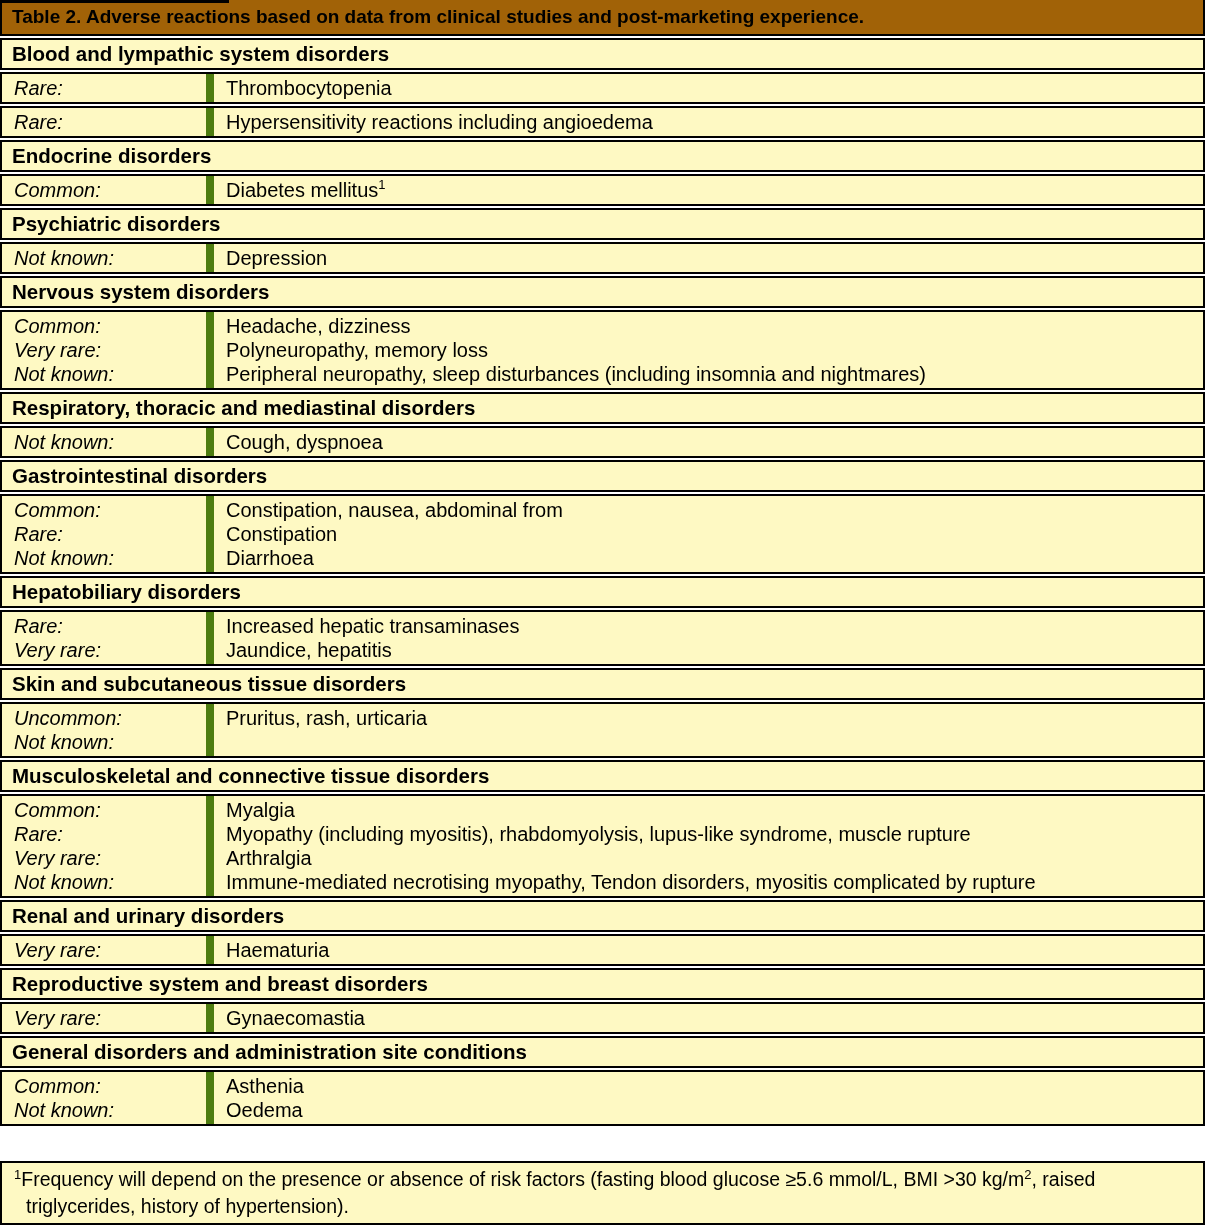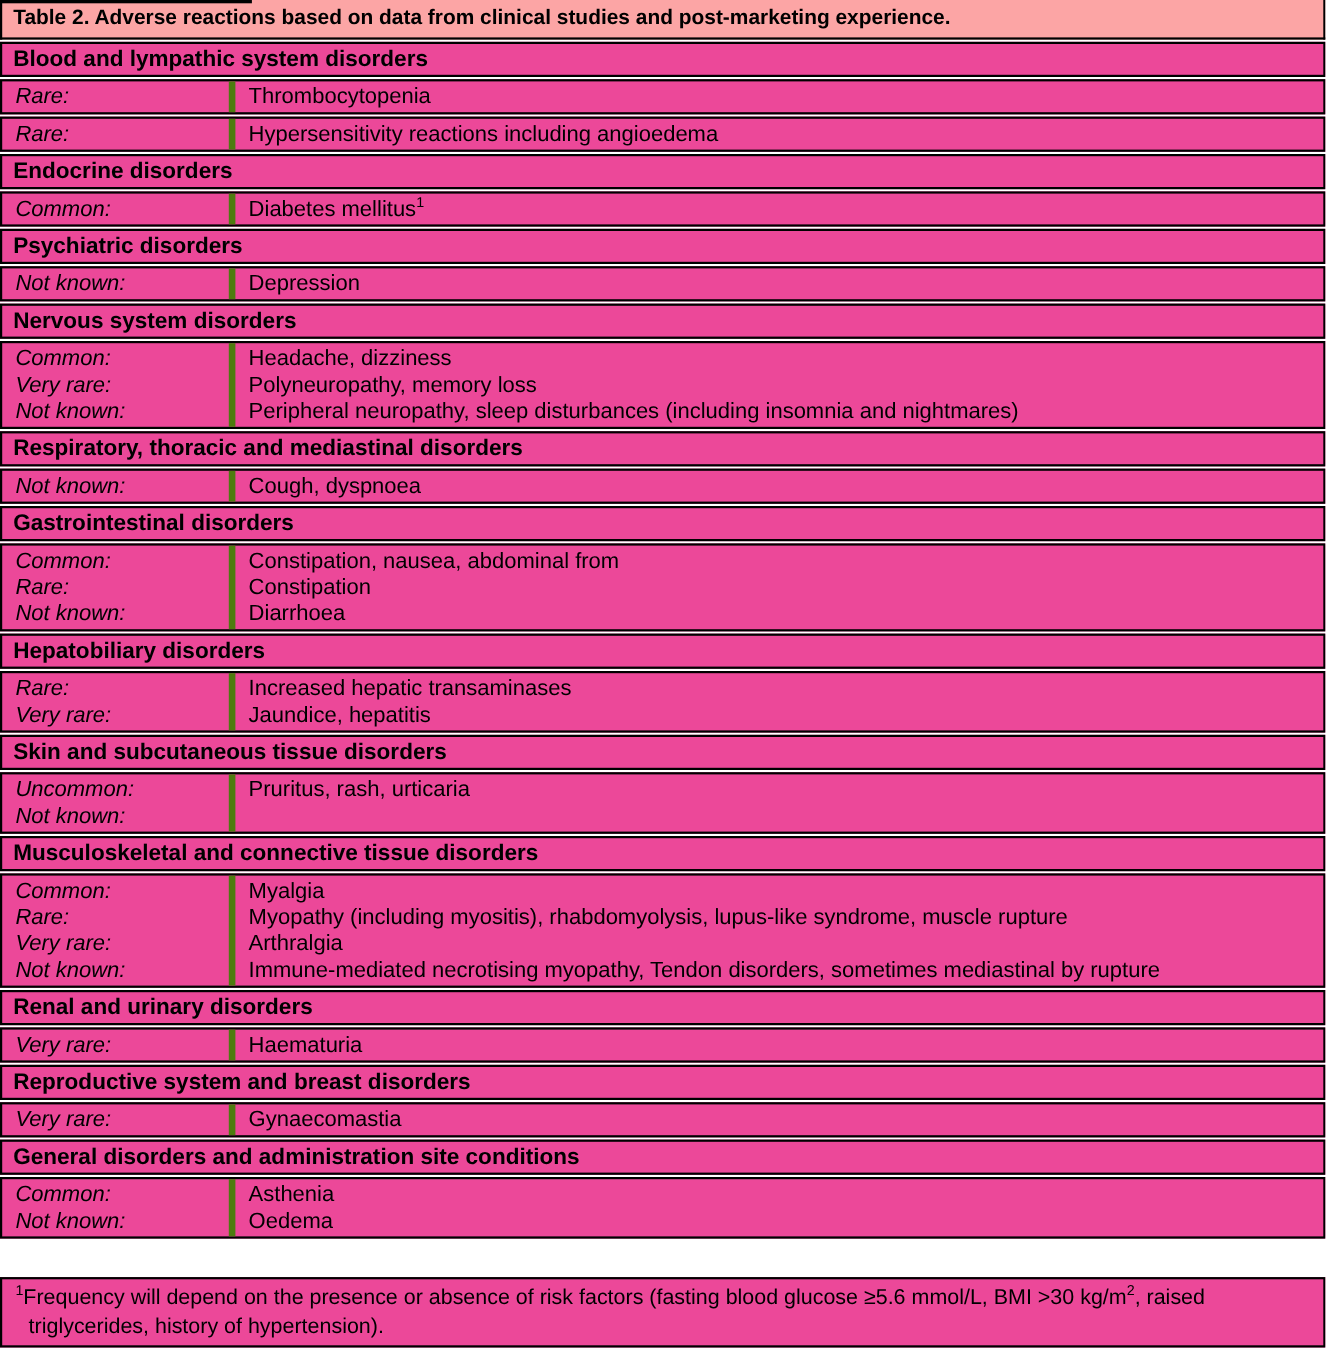--- a/index.html
+++ b/index.html
@@ -12,24 +12,24 @@
     font-family: "Liberation Sans", sans-serif;
   }
   #table-root { position: relative; width: 1205px; }
   .artifact-top {
     position: absolute; top: 0; left: 0;
     width: 229px; height: 3px; background: #000;
   }
   .trow {
     border: 2px solid #000;
     margin-bottom: 2px;
-    background: #ec4899;
+    background: #fef9c3;
   }
   .t-title {
-    background: #fca5a5;
+    background: #a16207;
     border-top: none;
     padding: 5px 10px;
     font-weight: bold;
     font-size: 19px;
     line-height: 24px;
   }
   .thead-row {
     padding: 2px 10px;
     font-weight: bold;
     font-size: 20.5px;
@@ -37,21 +37,21 @@
   }
   .data-row { display: flex; }
   .cell {
     padding: 2px 12px;
     font-size: 20px;
     line-height: 24px;
   }
   .freq-cell {
     width: 212px;
     flex: 0 0 212px;
-    border-right: 6px solid #4d7c0f;
+    border-right: 8px solid #4d7c0f;
     font-style: italic;
   }
   .reaction-cell { flex: 1 1 auto; }
   .footnote-row {
     margin-bottom: 0;
     padding: 3px 8px;
     font-size: 19.5px;
     line-height: 27px;
     margin-top: 35px;
   }
@@ -169,21 +169,21 @@
         <div class="cell freq-cell">
           <div>Common:</div>
           <div>Rare:</div>
           <div>Very rare:</div>
           <div>Not known:</div>
         </div>
         <div class="cell reaction-cell">
           <div>Myalgia</div>
           <div>Myopathy (including myositis), rhabdomyolysis, lupus-like syndrome, muscle rupture</div>
           <div>Arthralgia</div>
-          <div>Immune-mediated necrotising myopathy, Tendon disorders, sometimes mediastinal by rupture</div>
+          <div>Immune-mediated necrotising myopathy, Tendon disorders, myositis complicated by rupture</div>
         </div>
       </div>
       <div class="trow thead-row"><span>Renal and urinary disorders</span></div>
       <div class="trow data-row">
         <div class="cell freq-cell">
           <div>Very rare:</div>
         </div>
         <div class="cell reaction-cell">
           <div>Haematuria</div>
         </div>

